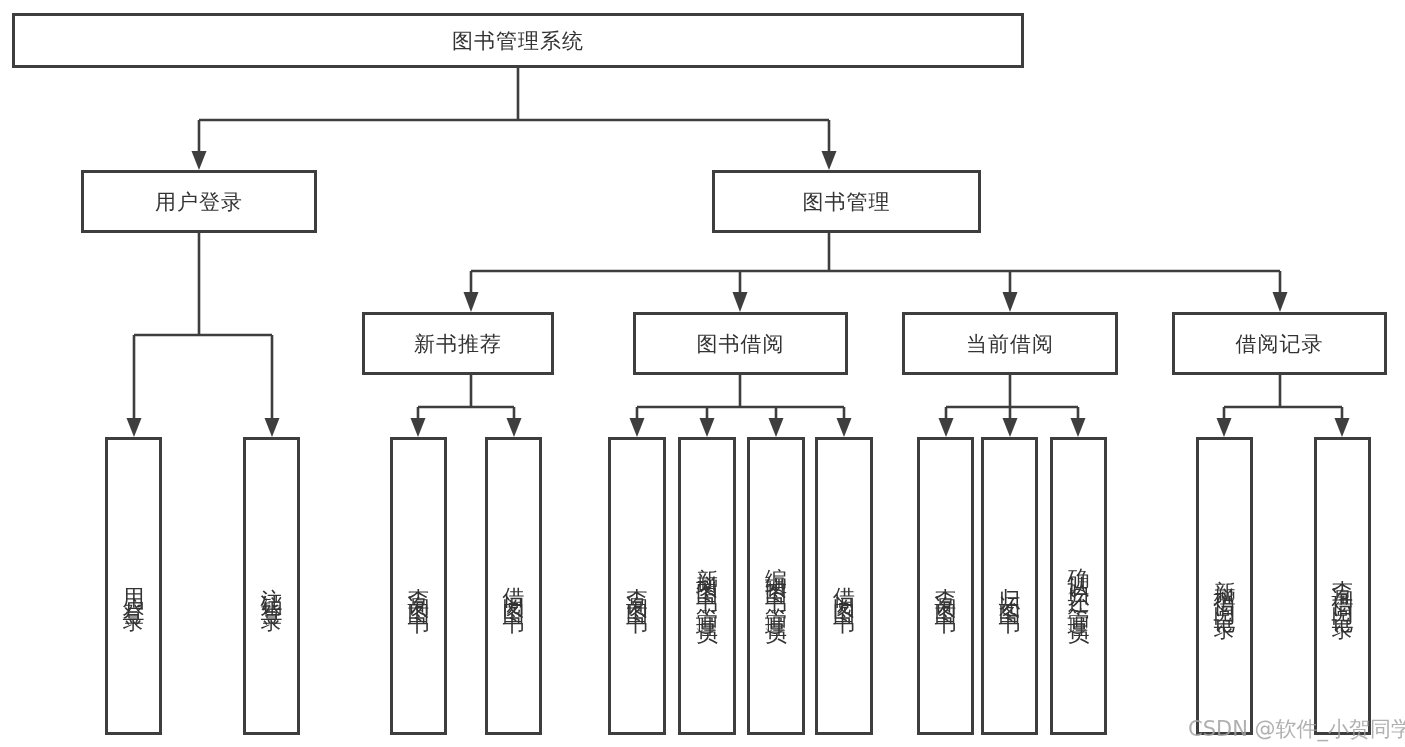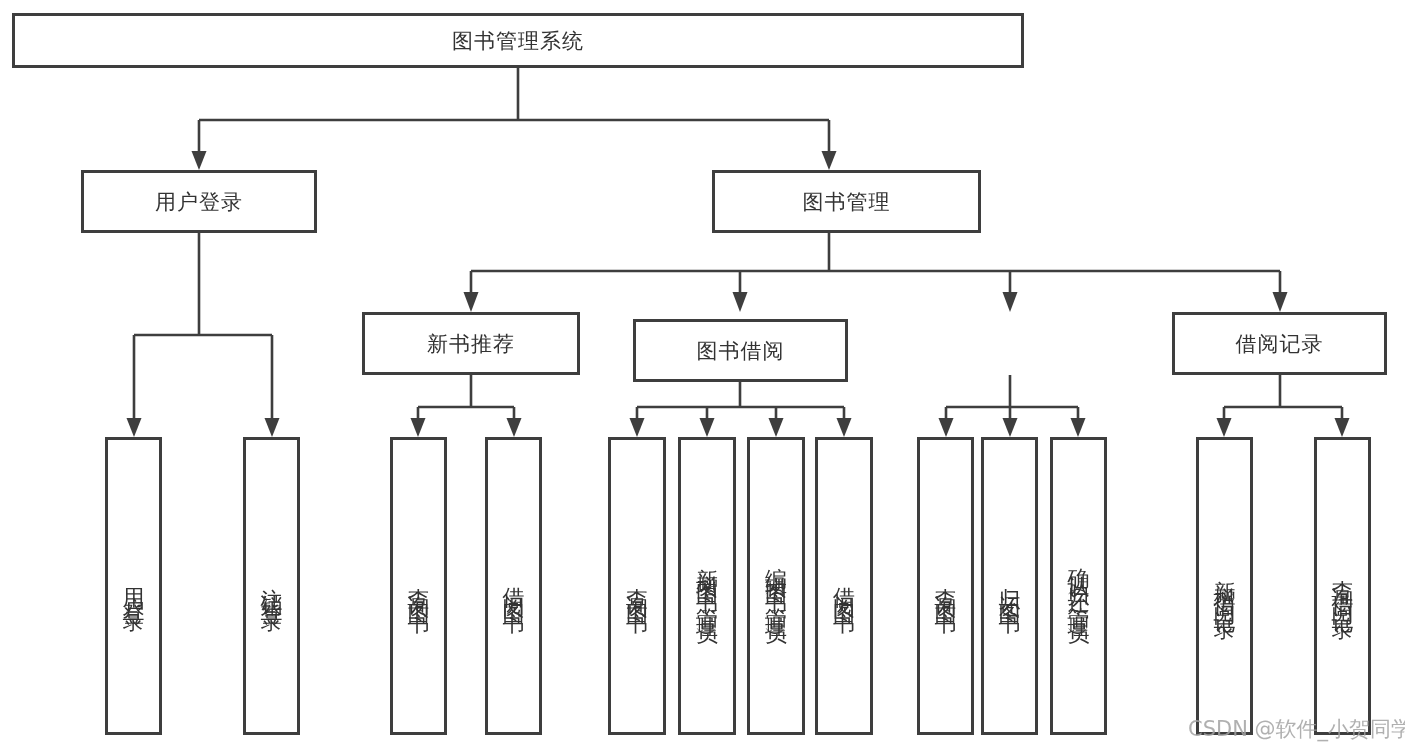--- a/index.html
+++ b/index.html
@@ -28,22 +28,22 @@
     font-size:22px;
     letter-spacing:8px;
     line-height:1;
     white-space:nowrap;
   }
   .root-box{left:12px;top:13px;width:1012px;height:55px;}
   .lvl2{top:170px;height:63px;}
   .box-user-login{left:81px;width:236px;}
   .box-book-mgmt{left:712px;width:269px;}
   .lvl3{top:312px;height:63px;}
-  .box-new-book{left:362px;width:218px;justify-content:center;}
-  .box-borrow{left:633px;width:215px;margin-top:7px;}
+  .box-new-book{left:362px;width:192px;justify-content:center;}
+  .box-borrow{left:633px;width:215px;}
   .box-current{left:902px;width:216px;}
   .box-records{left:1172px;width:215px;}
   .leaf{top:437px;height:298px;width:57px;}
   .leaf.w58{width:58px;}
   .l-105{left:105px;}  .l-243{left:243px;}
   .l-390{left:390px;}  .l-485{left:485px;}
   .l-608{left:608px;}  .l-678{left:678px;}  .l-747{left:747px;}  .l-815{left:815px;}
   .l-917{left:917px;}  .l-981{left:981px;}  .l-1050{left:1050px;}
   .l-1196{left:1196px;} .l-1314{left:1314px;}
   #watermark{
@@ -100,20 +100,23 @@
   <div class="node lvl2 box-book-mgmt">
     <span class="h-label">图书管理</span>
   </div>
 
   <div class="node lvl3 box-new-book">
     <span class="h-label">新书推荐</span>
   </div>
   <div class="node lvl3 box-borrow">
     <span class="h-label">图书借阅</span>
   </div>
+  <div class="node lvl3 box-current">
+    <span class="h-label">当前借阅</span>
+  </div>
   <div class="node lvl3 box-records">
     <span class="h-label">借阅记录</span>
   </div>
 
   <div class="node leaf l-105">
     <span class="v-label">用户登录</span>
   </div>
   <div class="node leaf l-243">
     <span class="v-label">注销登录</span>
   </div>

